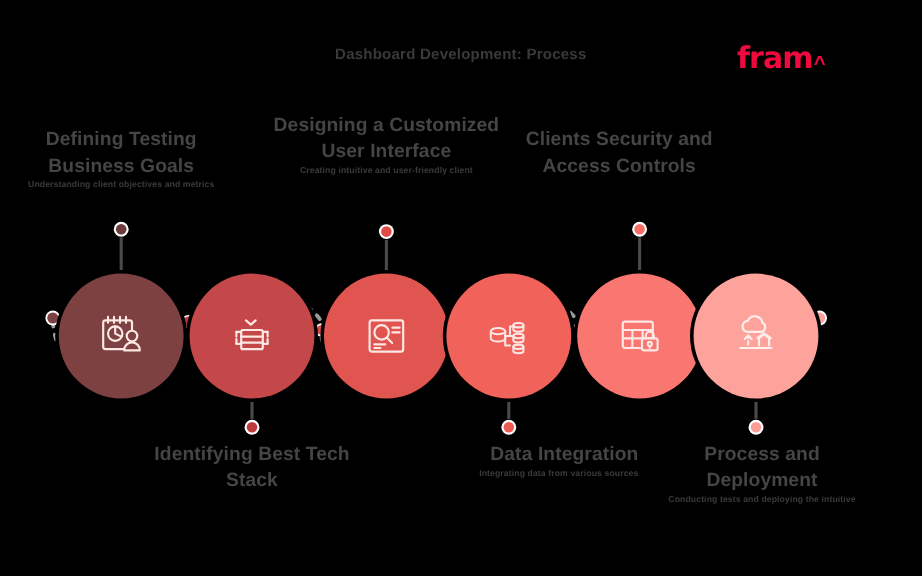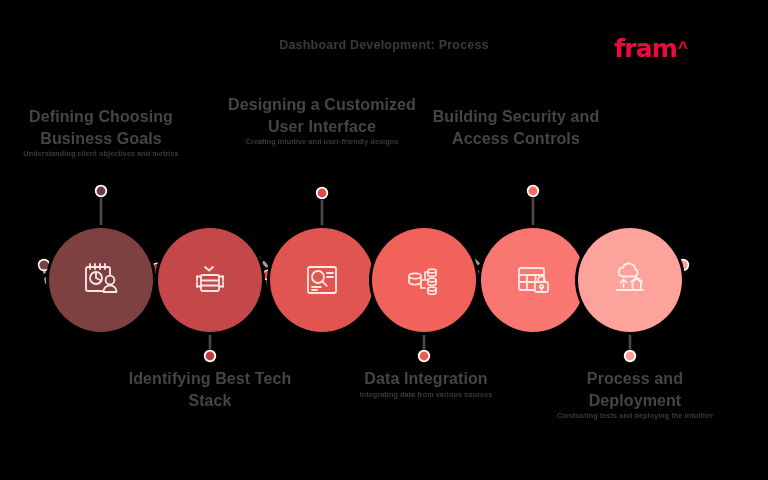--- a/index.html
+++ b/index.html
@@ -32,21 +32,21 @@
     color: #3a3a3a;
     font-size: 12.5px;
     font-weight: bold;
     letter-spacing: 0.2px;
   }
   #brand-logo {
     position: absolute;
     right: 38px;
     top: 36px;
     display: flex;
-    align-items: center;
+    align-items: flex-end;
     line-height: 1;
   }
   #brand-logo .brand-text {
     color: #ee0a3f;
     font-size: 25px;
     font-weight: bold;
     letter-spacing: -0.8px;
     font-family: "DejaVu Sans", sans-serif;
   }
   #brand-logo .brand-caret {
@@ -191,21 +191,21 @@
         <rect x="9" y="11" width="24" height="24" rx="2"></rect>
         <path d="M13 8v5M18 8v5M23 8v5M28 8v5"></path>
         <circle cx="19" cy="22" r="6"></circle>
         <path d="M19 22 L19 16 M19 22 L24.2 24.5"></path>
         <circle cx="33" cy="24" r="4.4" fill="#7d4141"></circle>
         <path d="M26.5 36c0-4 3-6.6 6.5-6.6s6.5 2.6 6.5 6.6z" fill="#7d4141"></path>
       </svg>
     </span>
   </div>
   <div class="step-text above" style="left:6px; top:106px;">
-    <div class="step-title">Defining Choosing Business Goals</div>
+    <div class="step-title">Defining Testing Business Goals</div>
     <div class="step-desc">Understanding client objectives and metrics</div>
   </div>
 
   <div class="step-node" style="left:158px; background:#c4484a;">
     <span>
       <svg width="48" height="48" viewBox="0 0 48 48" fill="none" stroke="#fde7e4" stroke-width="1.8" stroke-linecap="round" stroke-linejoin="round">
         <path d="M19 11l4 3.5 4-3.5"></path>
         <rect x="15" y="19" width="18" height="16" rx="1.5"></rect>
         <path d="M15 24.5h18M15 29.5h18"></path>
         <path d="M11 20.5v4M11 26.5v4M37 20.5v4M37 26.5v4"></path>
@@ -223,57 +223,57 @@
         <rect x="10" y="11" width="28" height="26" rx="2"></rect>
         <circle cx="20" cy="21" r="6"></circle>
         <path d="M24.4 25.4l4.4 4.4"></path>
         <path d="M29 17h6M29 21h6"></path>
         <path d="M14 31h9M14 34h5"></path>
       </svg>
     </span>
   </div>
   <div class="step-text above" style="left:227px; top:94px;">
     <div class="step-title">Designing a Customized User Interface</div>
-    <div class="step-desc">Creating intuitive and user-friendly designs</div>
+    <div class="step-desc">Creating intuitive and user-friendly client</div>
   </div>
 
   <div class="step-node" style="left:372px; background:#f0625a;">
     <span>
       <svg width="48" height="48" viewBox="0 0 48 48" fill="none" stroke="#fde7e4" stroke-width="1.7" stroke-linecap="round" stroke-linejoin="round">
         <ellipse cx="15" cy="20" rx="6" ry="2.6"></ellipse>
         <path d="M9 20v6c0 1.4 2.7 2.6 6 2.6s6-1.2 6-2.6v-6"></path>
         <path d="M21 24h4v-8h3M25 24h3M21 24v8h4"></path>
         <ellipse cx="32" cy="15" rx="4.2" ry="1.8"></ellipse>
         <path d="M27.8 15v3.6c0 1 1.9 1.8 4.2 1.8s4.2-.8 4.2-1.8V15"></path>
         <ellipse cx="32" cy="24" rx="4.2" ry="1.8"></ellipse>
         <path d="M27.8 24v3.6c0 1 1.9 1.8 4.2 1.8s4.2-.8 4.2-1.8V24"></path>
         <ellipse cx="32" cy="33" rx="4.2" ry="1.8"></ellipse>
         <path d="M27.8 33v3.6c0 1 1.9 1.8 4.2 1.8s4.2-.8 4.2-1.8V33"></path>
       </svg>
     </span>
   </div>
-  <div class="step-text" style="left:331px; top:368px;">
+  <div class="step-text" style="left:342px; top:368px;text-align:right;">
     <div class="step-title">Data Integration</div>
     <div class="step-desc">Integrating data from various sources</div>
   </div>
 
   <div class="step-node" style="left:481px; background:#fa7670;">
     <span>
       <svg width="48" height="48" viewBox="0 0 48 48" fill="none" stroke="#fde7e4" stroke-width="1.8" stroke-linecap="round" stroke-linejoin="round">
         <rect x="10" y="12" width="25" height="22" rx="2"></rect>
         <path d="M10 19h25M10 26h25M18 19v15M26.5 19v15"></path>
         <rect x="26" y="26" width="13" height="10" rx="1.8" fill="#fa7670"></rect>
         <path d="M29.2 26v-2.4a3.3 3.3 0 016.6 0V26" fill="none"></path>
         <circle cx="32.5" cy="30.6" r="1.7"></circle>
         <path d="M32.5 32.3v1.6"></path>
       </svg>
     </span>
   </div>
   <div class="step-text above" style="left:421px; top:106px;">
-    <div class="step-title">Building Security and Access Controls</div>
+    <div class="step-title">Clients Security and Access Controls</div>
   </div>
 
   <div class="step-node" style="left:578px; background:#fda39c;">
     <span>
       <svg width="48" height="48" viewBox="0 0 48 48" fill="none" stroke="#ffeeec" stroke-width="1.8" stroke-linecap="round" stroke-linejoin="round">
         <path d="M16.5 20.5a4.6 4.6 0 01.6-9.1 6.4 6.4 0 0112.2 1.6 4 4 0 01-.6 7.5z"></path>
         <path d="M17.5 31v-7" stroke-dasharray="2.6 2.6"></path>
         <path d="M14.6 26.5l2.9-2.9 2.9 2.9"></path>
         <path d="M26.5 32v-6.2l4.2-3.3 4.2 3.3V32"></path>
         <path d="M25.2 25.8l5.5-4.3 5.5 4.3"></path>

